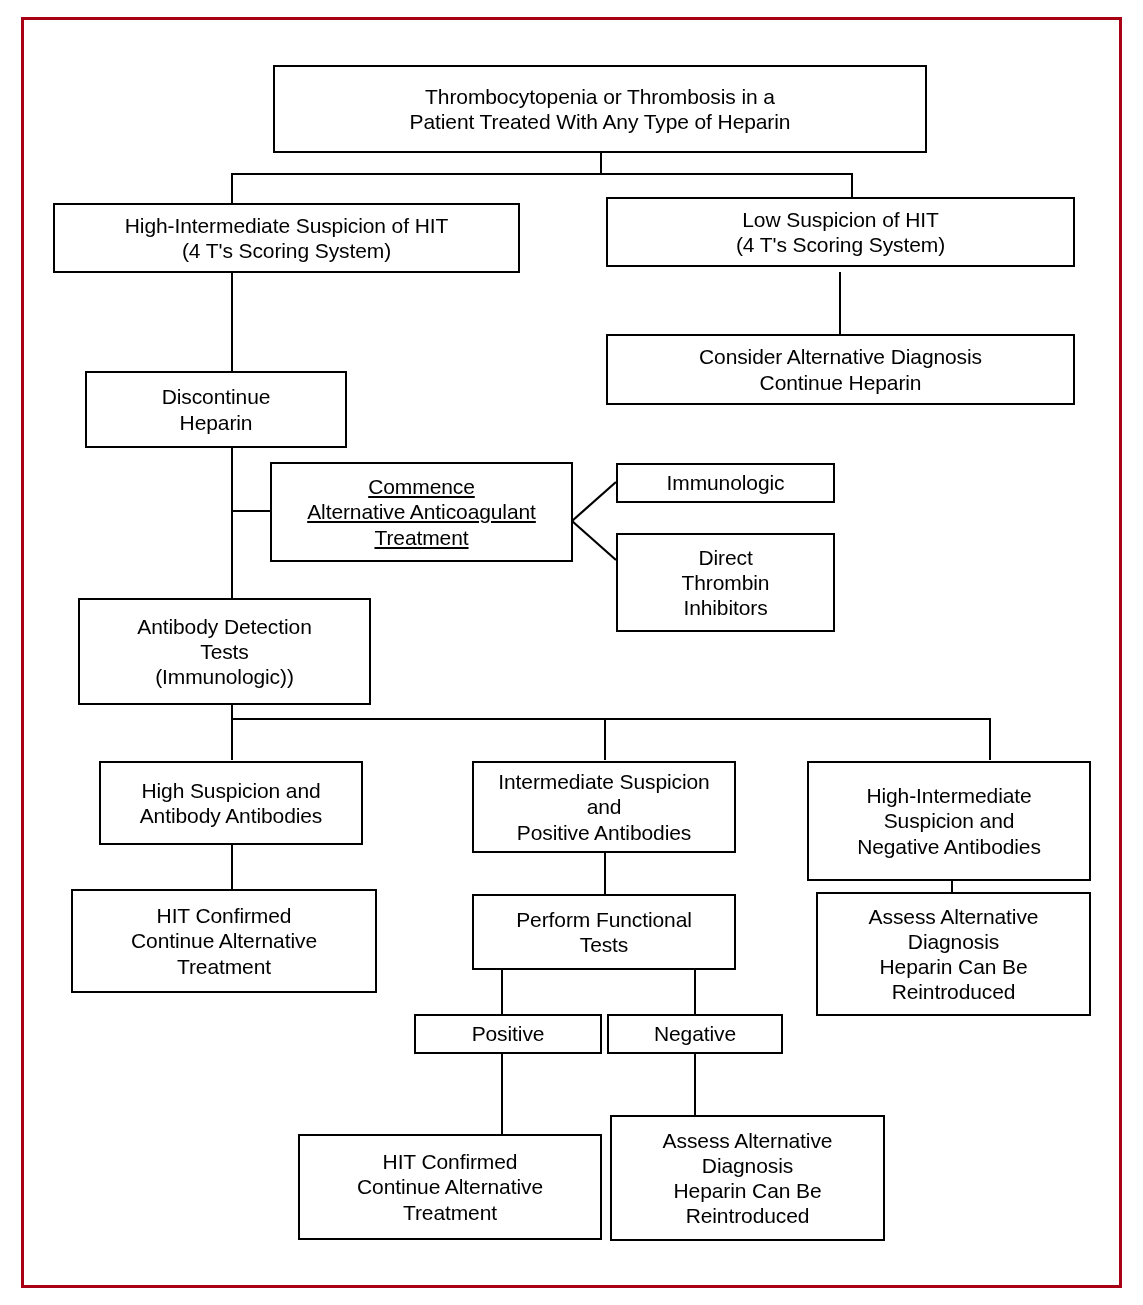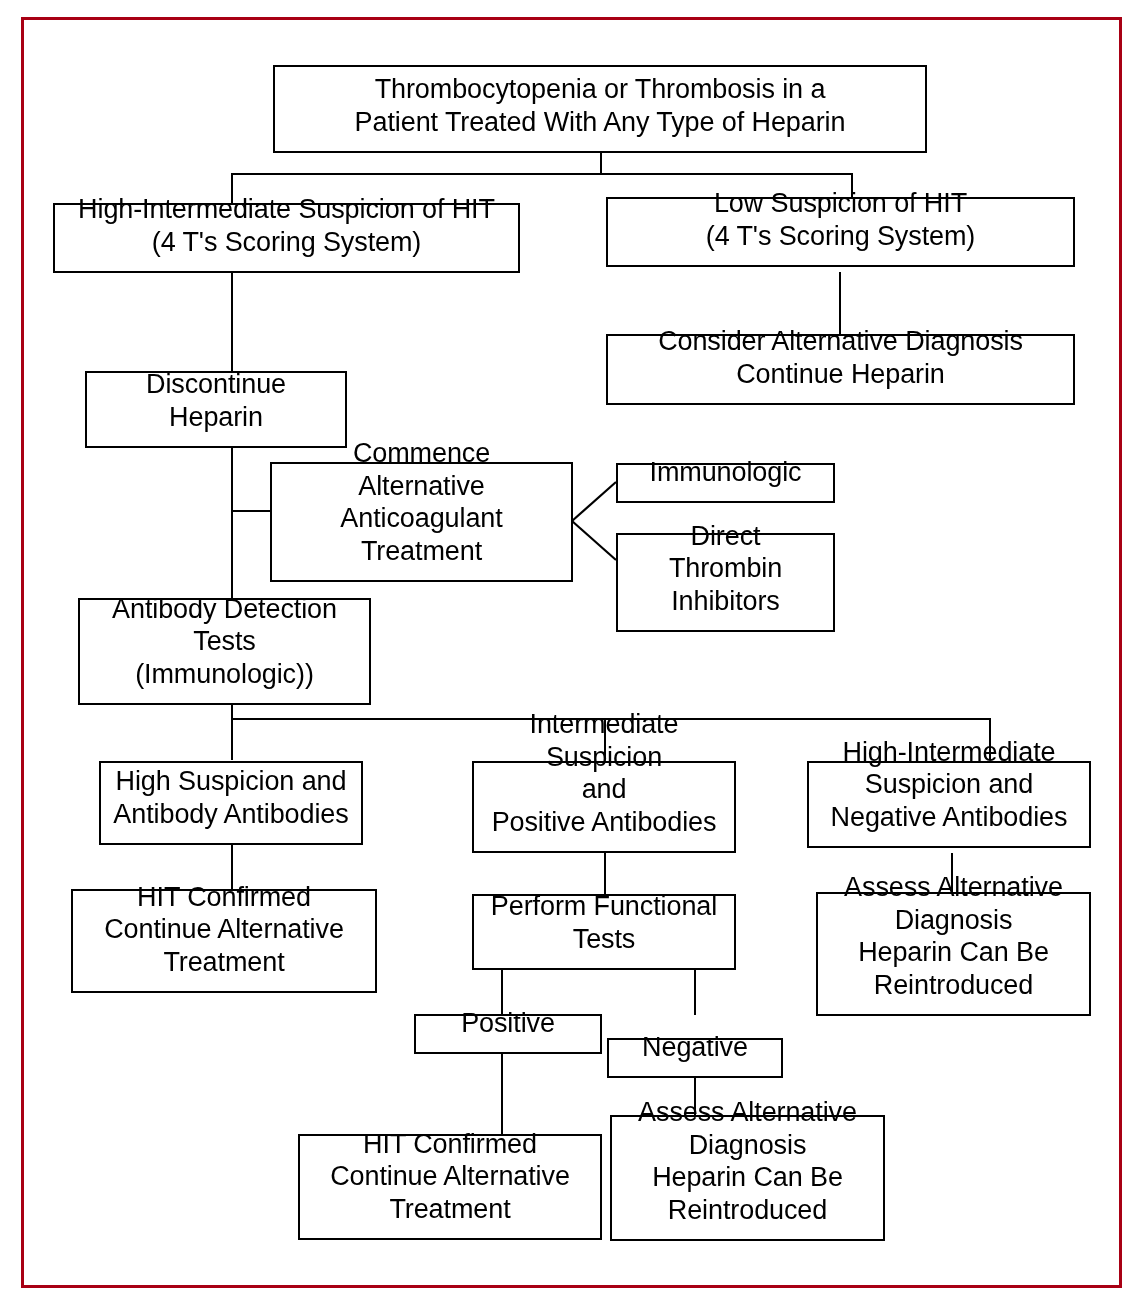--- a/index.html
+++ b/index.html
@@ -30,28 +30,28 @@
     width:1143px; height:1305px;
   }
 
   
   .node{
     position:absolute;
     box-sizing:border-box;
     border:2.5px solid #000000;
     background:#ffffff;
     display:flex;
-    align-items:flex-end;
+    align-items:center;
     justify-content:center;
     text-align:center;
     color:#000000;
-    font-size:27px;
+    font-size:21px;
     line-height:1.20;
     letter-spacing:-0.1px;
-    padding:13px 6px;
+    padding:6px 6px;
     z-index:3;
   }
   .node.thin{border-width:2px;}
   .node .txt{white-space:pre-line;display:block;width:100%;}
 
   
   .ln{
     position:absolute;
     background:#000000;
     z-index:1;
@@ -132,21 +132,21 @@
     <div class="node" style="left:606px; top:334px; width:469px; height:71px;">
       <span class="txt">Consider Alternative Diagnosis
 Continue Heparin</span>
     </div>
 
     <div class="node" style="left:85px; top:371px; width:262px; height:77px;">
       <span class="txt">Discontinue
 Heparin</span>
     </div>
 
-    <div class="node" style="left:270px; top:462px; width:303px; height:120px;">
+    <div class="node" style="left:270px; top:462px; width:303px; height:100px;text-decoration:underline;">
       <span class="txt">Commence
 Alternative Anticoagulant
 Treatment</span>
     </div>
 
     <div class="node thin" style="left:616px; top:463px; width:219px; height:40px;">
       <span class="txt">Immunologic</span>
     </div>
 
     <div class="node" style="left:616px; top:533px; width:219px; height:99px;">
@@ -165,21 +165,21 @@
       <span class="txt">High Suspicion and
 Antibody Antibodies</span>
     </div>
 
     <div class="node" style="left:472px; top:761px; width:264px; height:92px;">
       <span class="txt">Intermediate Suspicion
 and
 Positive Antibodies</span>
     </div>
 
-    <div class="node" style="left:807px; top:761px; width:284px; height:87px;">
+    <div class="node" style="left:807px; top:761px; width:284px; height:120px;">
       <span class="txt">High-Intermediate
 Suspicion and
 Negative Antibodies</span>
     </div>
 
     <div class="node" style="left:71px; top:889px; width:306px; height:104px;">
       <span class="txt">HIT Confirmed
 Continue Alternative
 Treatment</span>
     </div>
@@ -193,21 +193,21 @@
       <span class="txt">Assess Alternative
 Diagnosis
 Heparin Can Be
 Reintroduced</span>
     </div>
 
     <div class="node" style="left:414px; top:1014px; width:188px; height:40px;">
       <span class="txt">Positive</span>
     </div>
 
-    <div class="node thin" style="left:607px; top:1014px; width:176px; height:40px;margin-top:24px;">
+    <div class="node thin" style="left:607px; top:1014px; width:176px; height:40px;">
       <span class="txt">Negative</span>
     </div>
 
     <div class="node" style="left:298px; top:1134px; width:304px; height:106px;">
       <span class="txt">HIT Confirmed
 Continue Alternative
 Treatment</span>
     </div>
 
     <div class="node" style="left:610px; top:1115px; width:275px; height:126px;">

